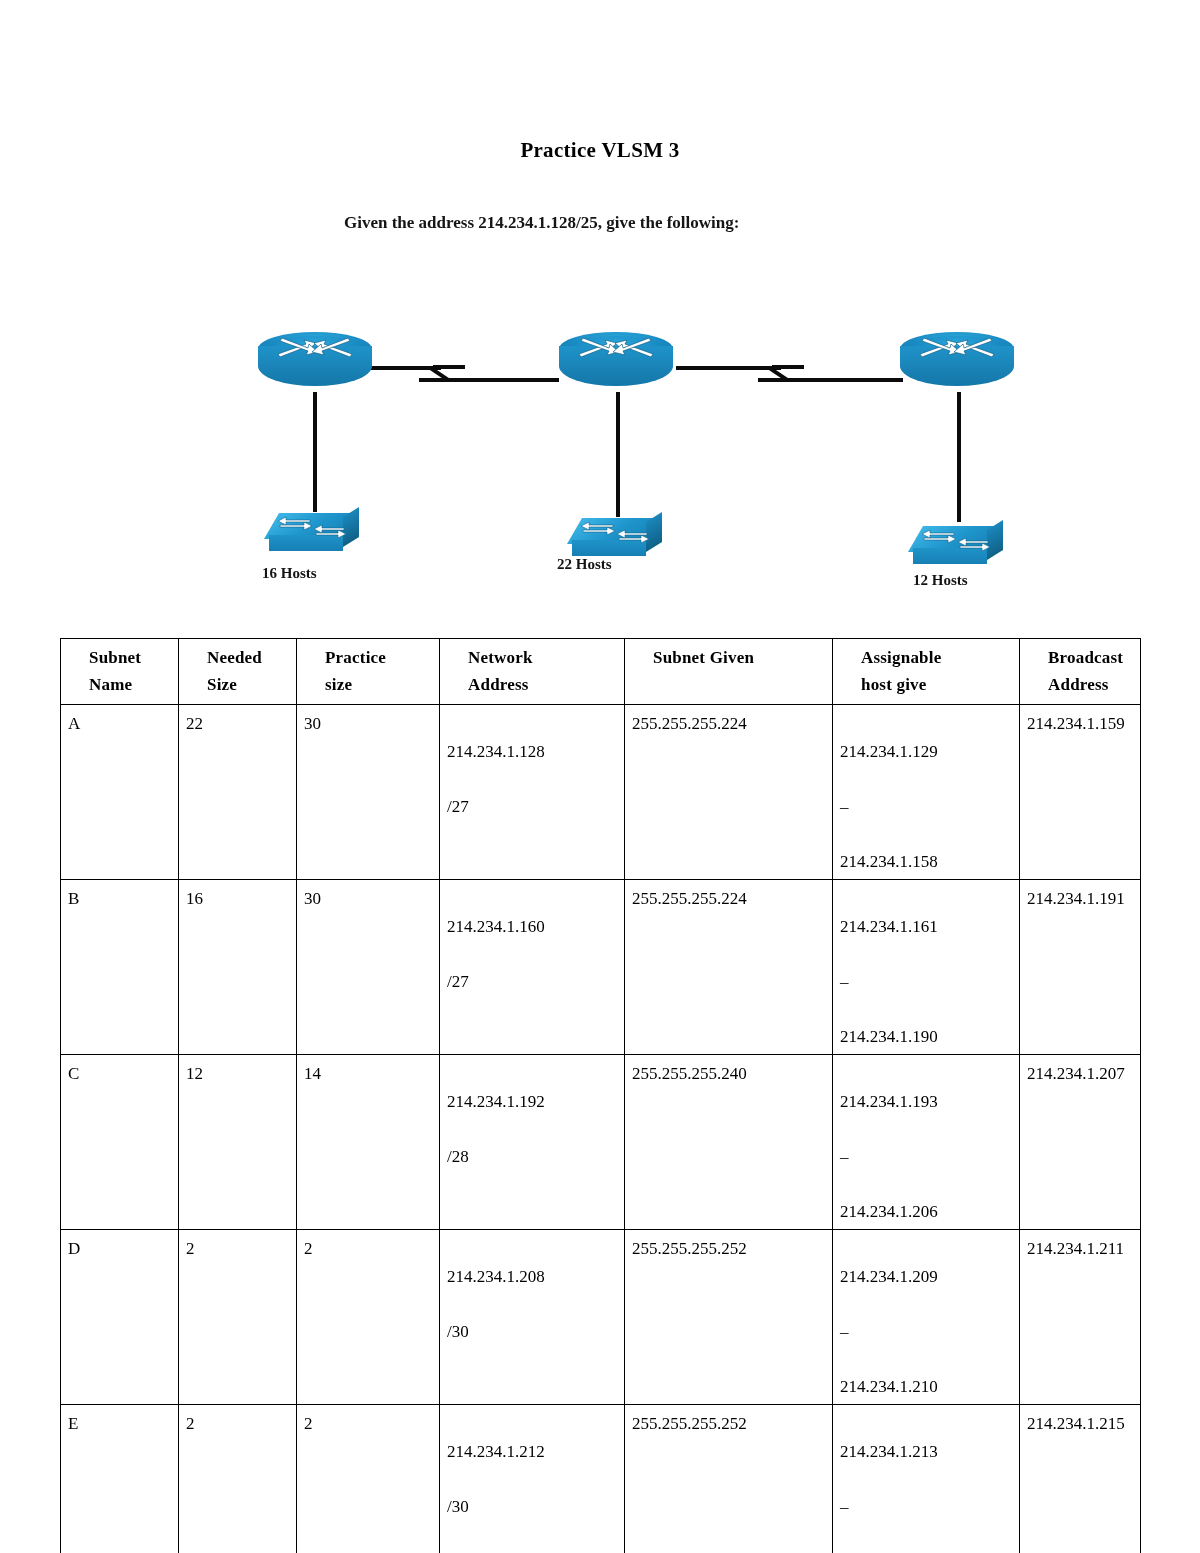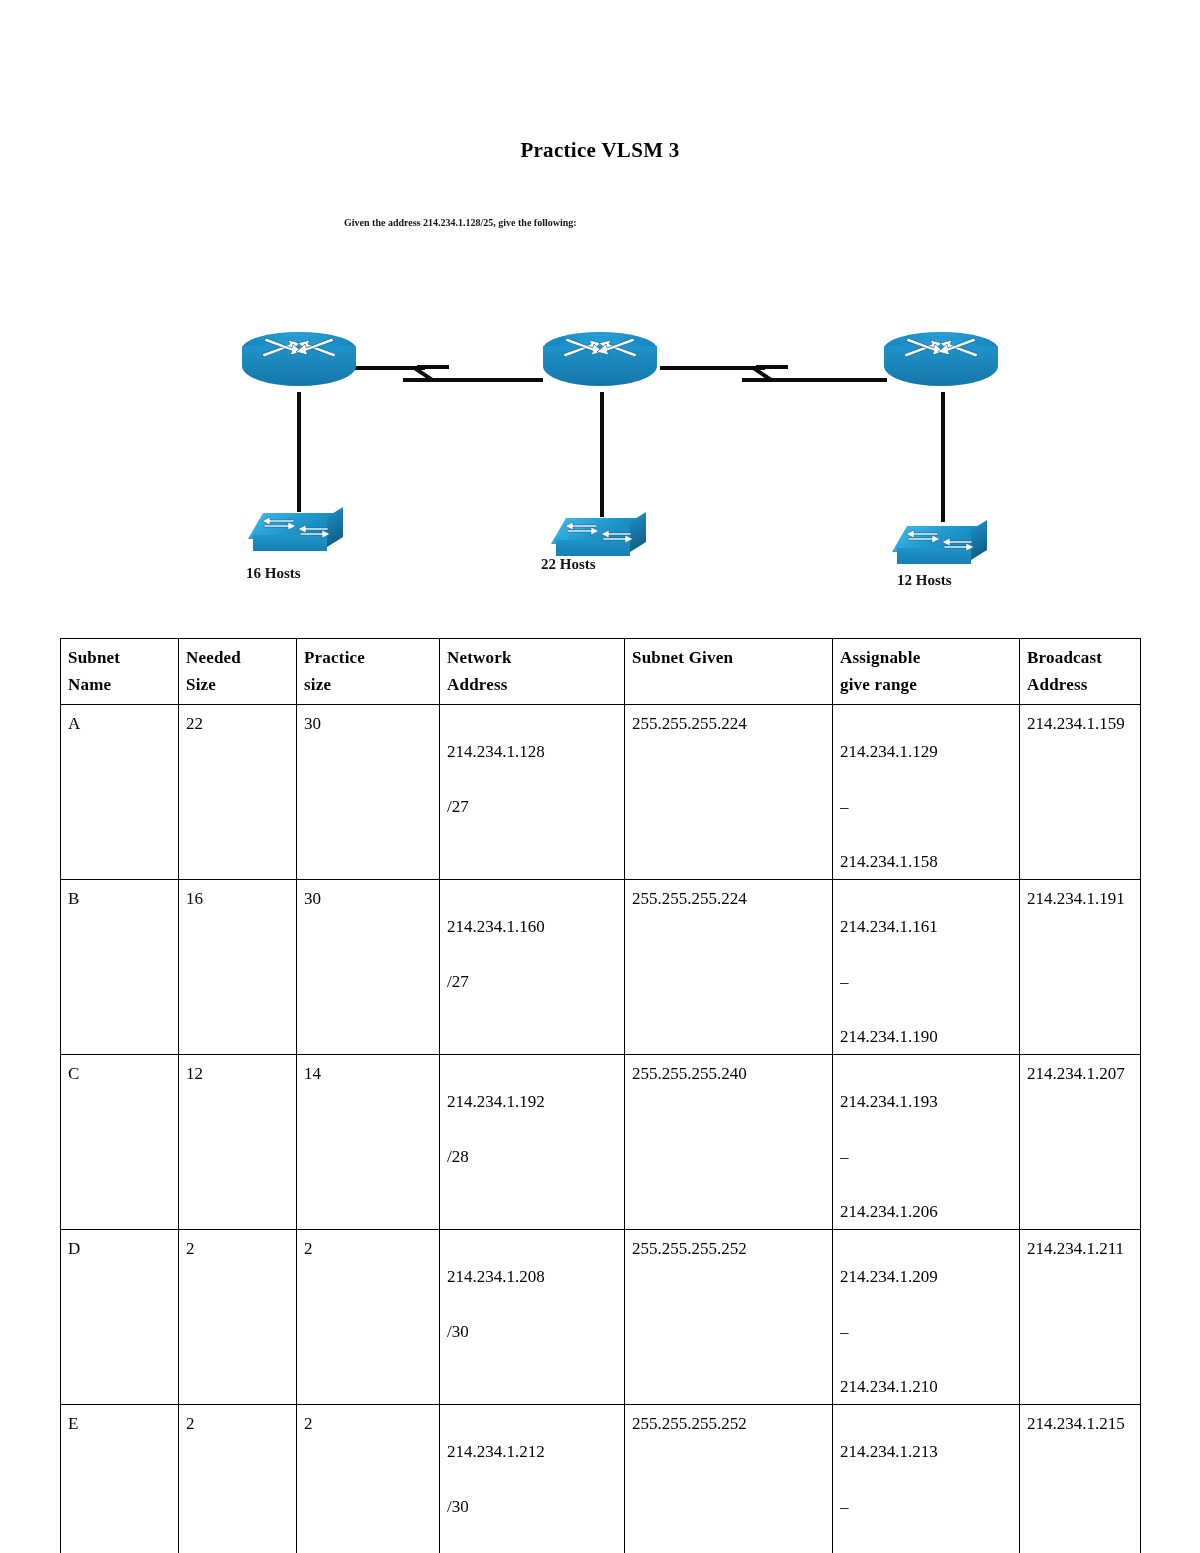--- a/index.html
+++ b/index.html
@@ -23,30 +23,30 @@
     font-size:21px;
     letter-spacing:.3px;
   }
 
   
   .prompt{
     position:absolute;
     left:344px; top:214px; width:640px;
     font-family:"Liberation Serif", serif;
     font-weight:bold;
-    font-size:10px;
+    font-size:17px;
     line-height:18px;
     color:#151515;
   }
   .prompt div{white-space:nowrap;}
 
   
   .diagram{
     position:absolute;
-    left:0; top:300px; width:1064px; height:320px;
+    left:16px; top:300px; width:1064px; height:320px;
   }
   .link{position:absolute;background:#0b0b0b;}
   .vlink{width:4px;}
   .hlink{height:4px;}
 
   
   .serial{position:absolute;width:46px;height:22px;}
   .serial i{position:absolute;background:#0b0b0b;display:block;}
   .serial .s-top{left:14px;top:2px;width:32px;height:4px;}
   .serial .s-bot{left:0px;top:15px;width:32px;height:4px;}
@@ -119,21 +119,21 @@
     text-align:left;
     word-break:break-all;
     overflow-wrap:anywhere;
   }
   .vlsm-table th{
     font-weight:bold;
     font-family:"Liberation Serif", serif;
     letter-spacing:.2px;
     word-break:normal;
   }
-  .vlsm-table th span{display:block;}
+  .vlsm-table th span{display:block;margin-left:21px;}
   .c1{width:118px;}
   .c2{width:118px;}
   .c3{width:143px;}
   .c4{width:185px;}
   .c5{width:208px;}
   .c6{width:187px;}
   .c7{width:121px;}
   tr.r-head td,tr.r-head th{height:56px;}
   tr.r-a td{height:82px;}
   tr.r-b td{height:85px;}
@@ -286,21 +286,21 @@
       <th>
         <span>Network</span>
         <span>Address</span>
       </th>
       <th>
         <span>Subnet Given</span>
         <span></span>
       </th>
       <th>
         <span>Assignable</span>
-        <span>give range</span>
+        <span>host give</span>
       </th>
       <th>
         <span>Broadcast</span>
         <span>Address</span>
       </th>
     </tr>
   </thead>
   <tbody>
 
     <tr class="r-a">

